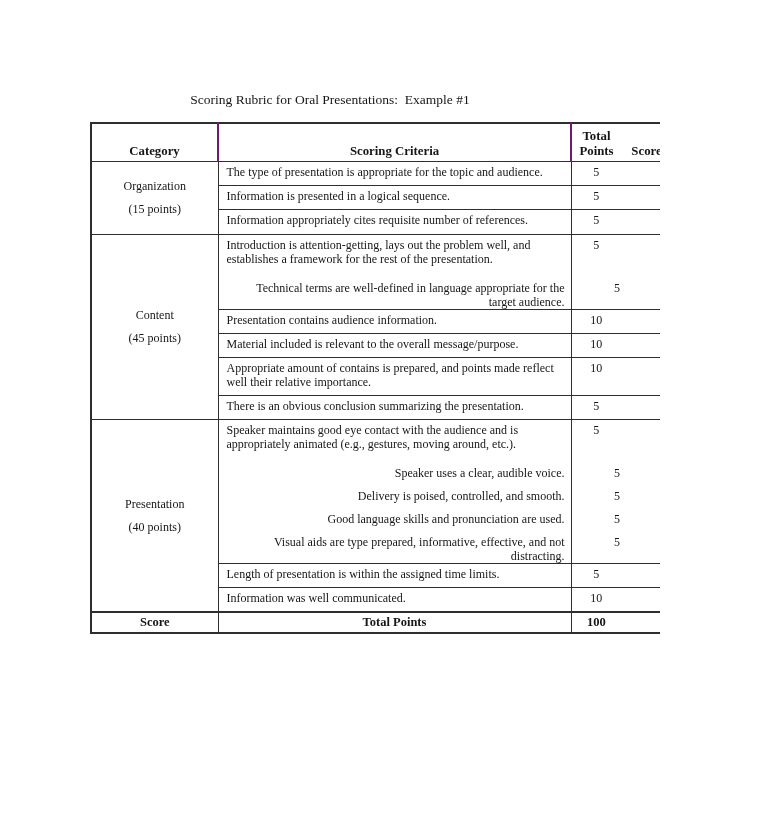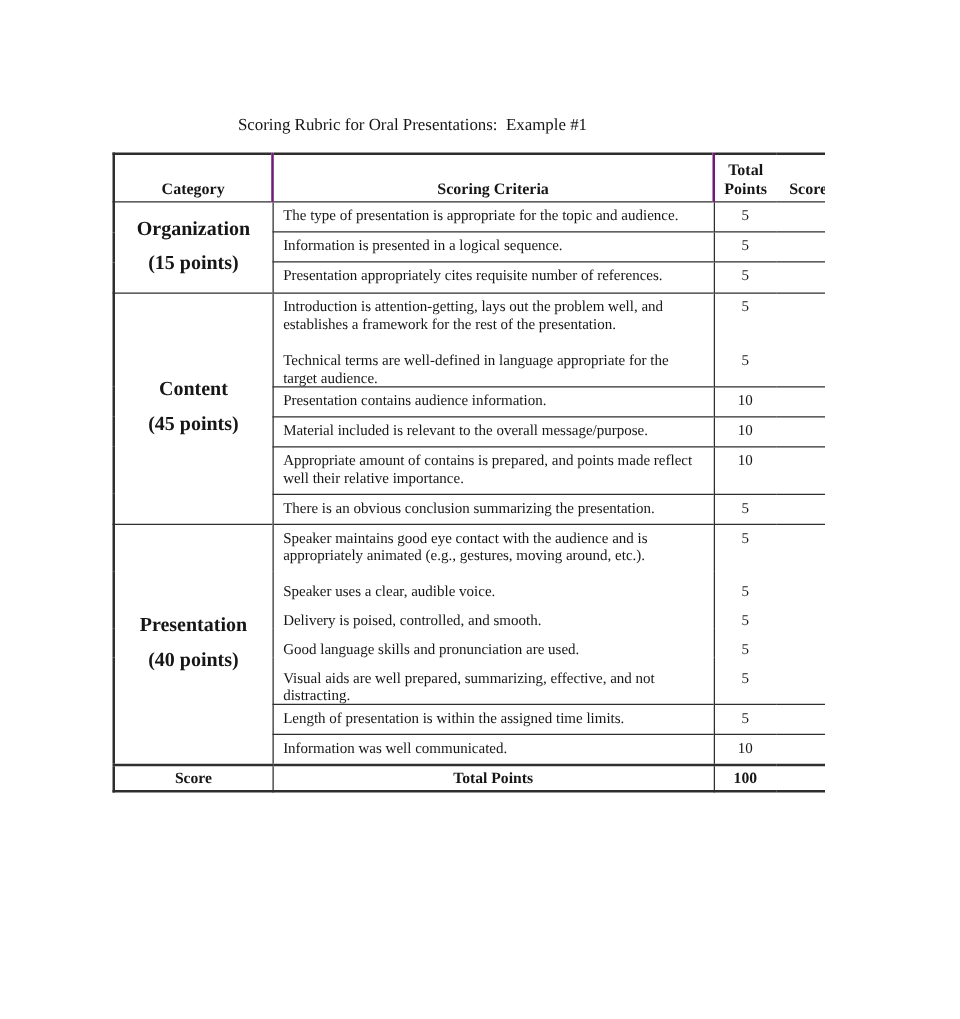--- a/index.html
+++ b/index.html
@@ -46,36 +46,36 @@
   }
   .th-cat, .th-crit { border-right: 2px solid #701a75; }
 
   td { vertical-align: top; font-size: 12px; line-height: 1.17; }
 
   .category-cell {
     border-top: 1px solid #2e2e2e;
     border-right: 1px solid #2e2e2e;
     vertical-align: middle;
     text-align: center;
-    font-weight: bold;
-    font-size: 16px;
+    font-weight: normal;
+    font-size: 12px;
     padding: 2px;
   }
   .category-points-label { margin-top: 9px; }
 
   .criteria-cell {
     padding: 3px 6px 6px 8px;
     border-right: 1px solid #2e2e2e;
   }
   .points-cell { padding: 3px 1px 6px; text-align: center; }
   .score-cell  { padding: 0; }
 
   tr.group-start > td { border-top: 1px solid #2e2e2e; }
   tr.group-cont .criteria-cell,
-  tr.group-cont .points-cell { padding-top: 9px; padding-bottom: 0; }
+  tr.group-cont .points-cell { padding-top: 9px; padding-bottom: 0; text-align: right; }
 
   tfoot td {
     border-top: 2px solid #2e2e2e;
     font-weight: bold;
     font-size: 12.5px;
     text-align: center;
     padding: 2px;
     vertical-align: middle;
   }
   .f-cat, .f-crit { border-right: 1px solid #2e2e2e; }
@@ -110,21 +110,21 @@
           <td class="criteria-cell">The type of presentation is appropriate for the topic and audience.</td>
           <td class="points-cell">5</td>
           <td class="score-cell"></td>
         </tr>
         <tr class="group-start">
           <td class="criteria-cell">Information is presented in a logical sequence.</td>
           <td class="points-cell">5</td>
           <td class="score-cell"></td>
         </tr>
         <tr class="group-start">
-          <td class="criteria-cell">Presentation appropriately cites requisite number of references.</td>
+          <td class="criteria-cell">Information appropriately cites requisite number of references.</td>
           <td class="points-cell">5</td>
           <td class="score-cell"></td>
         </tr>
         <tr class="group-start">
           <td class="category-cell" rowspan="6">
             <div class="category-name">Content</div>
             <div class="category-points-label">(45 points)</div>
           </td>
           <td class="criteria-cell">Introduction is attention-getting, lays out the problem well, and establishes a framework for the rest of the presentation.</td>
           <td class="points-cell">5</td>
@@ -173,21 +173,21 @@
           <td class="criteria-cell">Delivery is poised, controlled, and smooth.</td>
           <td class="points-cell">5</td>
           <td class="score-cell"></td>
         </tr>
         <tr class="group-cont">
           <td class="criteria-cell">Good language skills and pronunciation are used.</td>
           <td class="points-cell">5</td>
           <td class="score-cell"></td>
         </tr>
         <tr class="group-cont">
-          <td class="criteria-cell">Visual aids are well prepared, summarizing, effective, and not distracting.</td>
+          <td class="criteria-cell">Visual aids are type prepared, informative, effective, and not distracting.</td>
           <td class="points-cell">5</td>
           <td class="score-cell"></td>
         </tr>
         <tr class="group-start">
           <td class="criteria-cell">Length of presentation is within the assigned time limits.</td>
           <td class="points-cell">5</td>
           <td class="score-cell"></td>
         </tr>
         <tr class="group-start">
           <td class="criteria-cell">Information was well communicated.</td>

